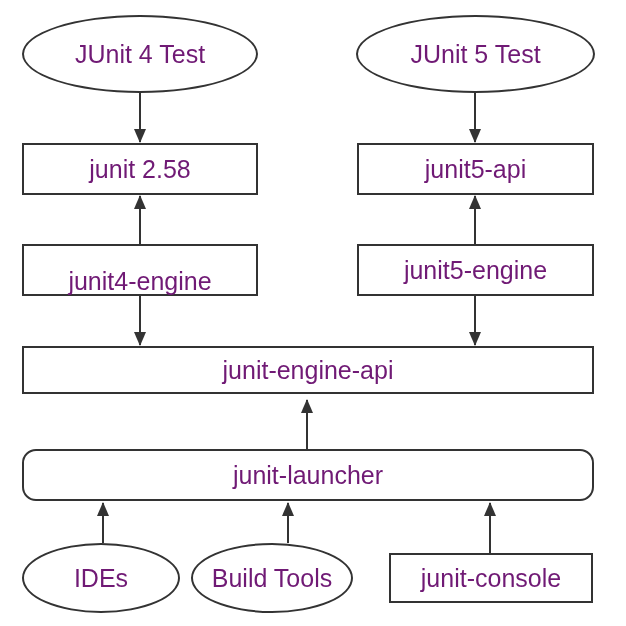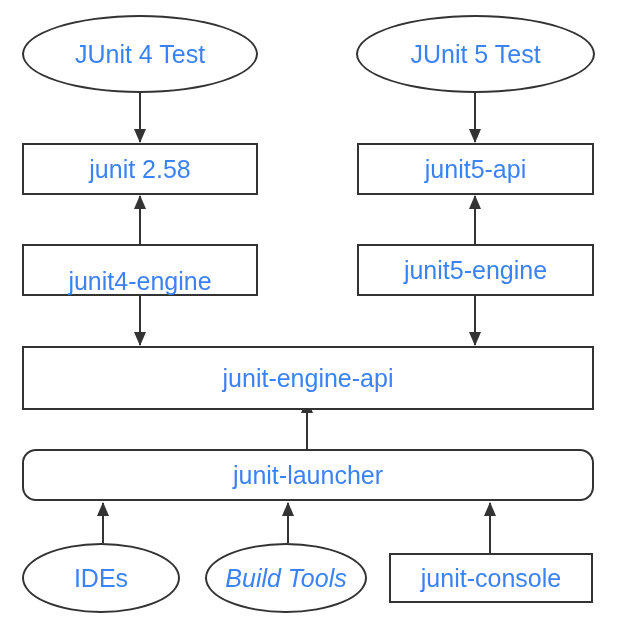--- a/index.html
+++ b/index.html
@@ -16,21 +16,21 @@
     overflow: hidden;
   }
   .node {
     position: absolute;
     box-sizing: border-box;
     display: flex;
     align-items: center;
     justify-content: center;
     background: #ffffff;
     border: 2px solid #333333;
-    color: #3b82f6;
+    color: #701a75;
     font-size: 25px;
     line-height: 1;
     white-space: nowrap;
     text-align: center;
   }
   .node.ellipse {
     border-radius: 50%;
   }
   #edges-layer {
     position: absolute;
@@ -85,33 +85,33 @@
   </div>
 
   <div class="node" style="left:22px;  top:244px; width:236px; height:52px;align-items:flex-end;">
     <span>junit4-engine</span>
   </div>
 
   <div class="node" style="left:357px; top:244px; width:237px; height:52px;">
     <span>junit5-engine</span>
   </div>
 
-  <div class="node" style="left:22px;  top:346px; width:572px; height:64px;">
+  <div class="node" style="left:22px;  top:346px; width:572px; height:48px;">
     <span>junit-engine-api</span>
   </div>
 
   <div class="node" style="left:22px;  top:449px; width:572px; height:52px;border-radius:14px;">
     <span>junit-launcher</span>
   </div>
 
   <div class="node ellipse" style="left:22px;  top:543px; width:158px; height:70px;text-align:center;">
     <span>IDEs</span>
   </div>
 
-  <div class="node ellipse" style="left:205px; top:543px; width:162px; height:70px;font-style:italic;">
+  <div class="node ellipse" style="left:191px; top:543px; width:162px; height:70px;">
     <span>Build Tools</span>
   </div>
 
   <div class="node" style="left:389px; top:553px; width:204px; height:50px;">
     <span>junit-console</span>
   </div>
 
 </div>
 
 </body></html>

